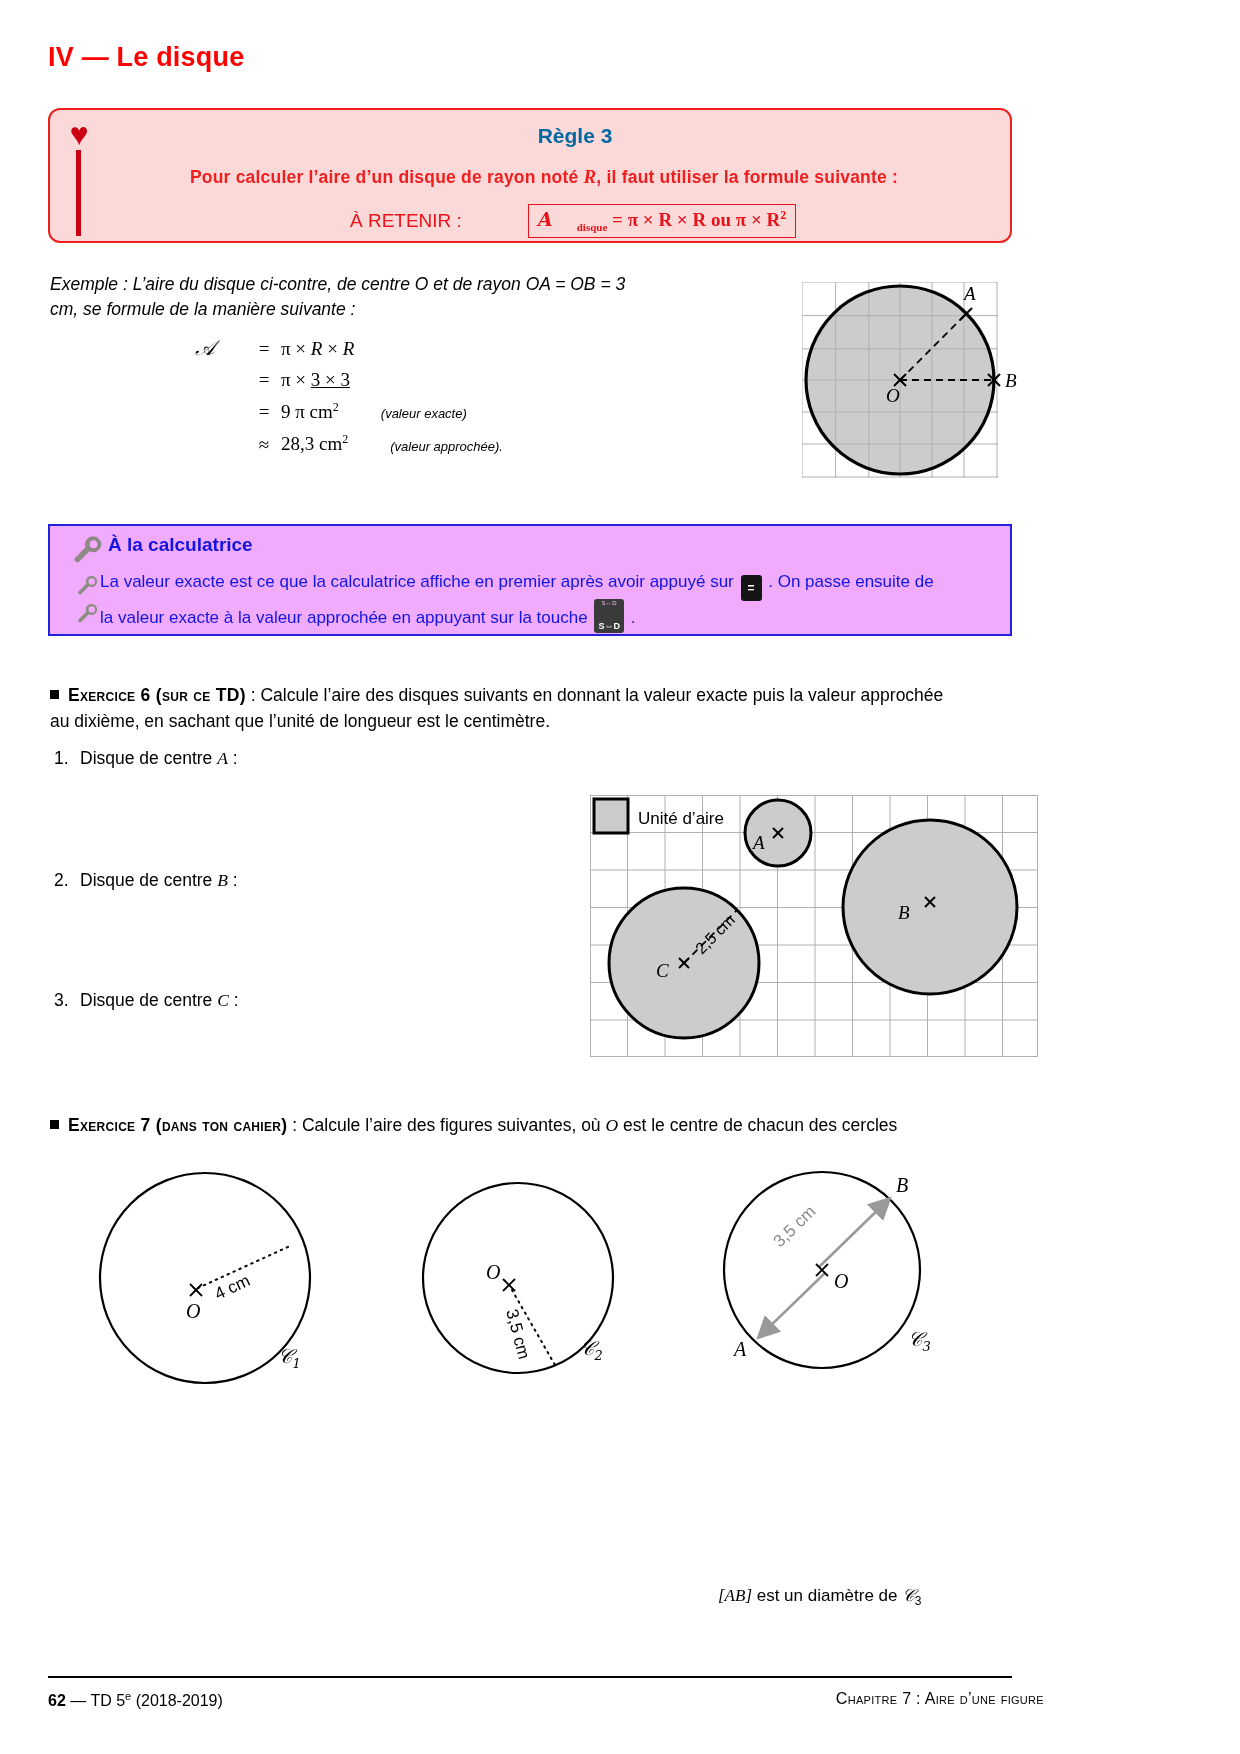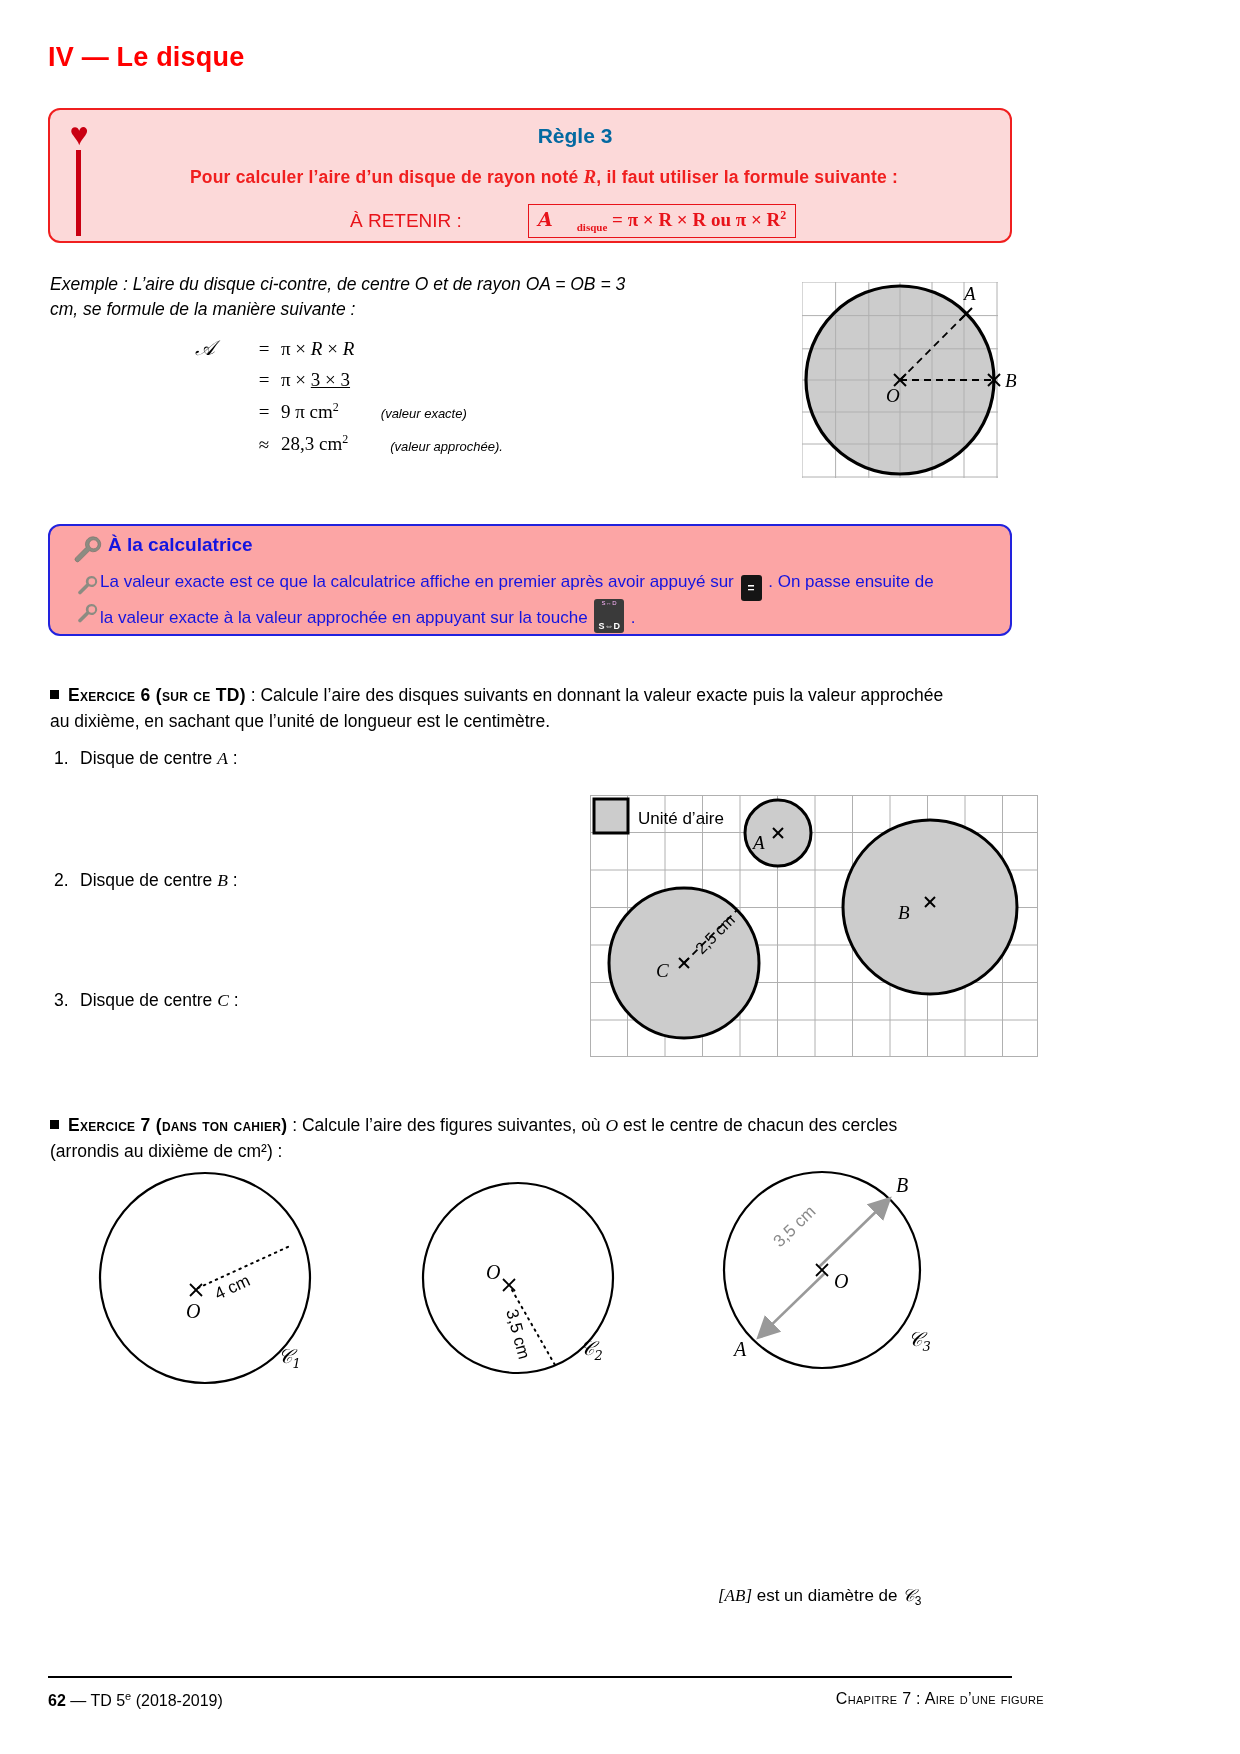--- a/index.html
+++ b/index.html
@@ -84,22 +84,22 @@
   .note{font-style:italic;font-family:"Liberation Sans",sans-serif;font-size:13px;padding-left:42px;}
   sup.sq{font-size:12px;vertical-align:super;}
 
   
   svg{display:block;}
   .fig{position:absolute;}
 
   
   .calcbox{
     position:absolute;left:48px;top:524px;width:964px;height:112px;
-    border:2px solid #2222dd;border-radius:12px;
-    background:#fca5a5;box-sizing:border-box;
+    border:2px solid #2222dd;border-radius:0;
+    background:#f0abfc;box-sizing:border-box;
   }
   .calcbox-title{
     position:absolute;left:58px;top:8px;
     font-size:19px;font-weight:bold;color:#1414e0;
   }
   .wrench{position:absolute;left:22px;top:8px;width:30px;height:30px;}
   .wrench-sm{position:absolute;width:22px;height:22px;}
   .calc-line{
     position:absolute;left:50px;
     font-size:17px;color:#1414e0;line-height:22px;
@@ -341,21 +341,20 @@
       </g>
       <text x="66" y="182" font-family="Liberation Serif, serif" font-style="italic" font-size="19">C</text>
 
       <line x1="94" y1="168" x2="147" y2="115" stroke="#000" stroke-width="1.8" stroke-dasharray="7,5"></line>
       <text x="112" y="160" font-family="Liberation Sans, sans-serif" font-size="16" transform="rotate(-45 112 160)">2,5 cm</text>
     </svg>
   </div>
 
   <div class="ex-head" style="top:1112px;">
     <span class="sq-bullet"></span><span class="sc">Exercice 7 (dans ton cahier)</span><span> : </span><span>Calcule l’aire des figures suivantes, où </span><span class="mi">O</span><span> est le centre de chacun des cercles</span>
-    <div>(arrondis au dixième de cm²) :</div>
   </div>
 
   <div class="fig" style="left:90px;top:1168px;">
     <svg width="240" height="230" viewBox="0 0 240 230">
       <circle cx="115" cy="110" r="105" fill="none" stroke="#000" stroke-width="2.2"></circle>
       <g stroke="#000" stroke-width="1.8">
         <line x1="100" y1="116" x2="112" y2="128"></line>
           <line x1="112" y1="116" x2="100" y2="128"></line>
       </g>
       <line x1="108" y1="120" x2="200" y2="78" stroke="#000" stroke-width="2" stroke-dasharray="1.5,5" stroke-linecap="round"></line>

